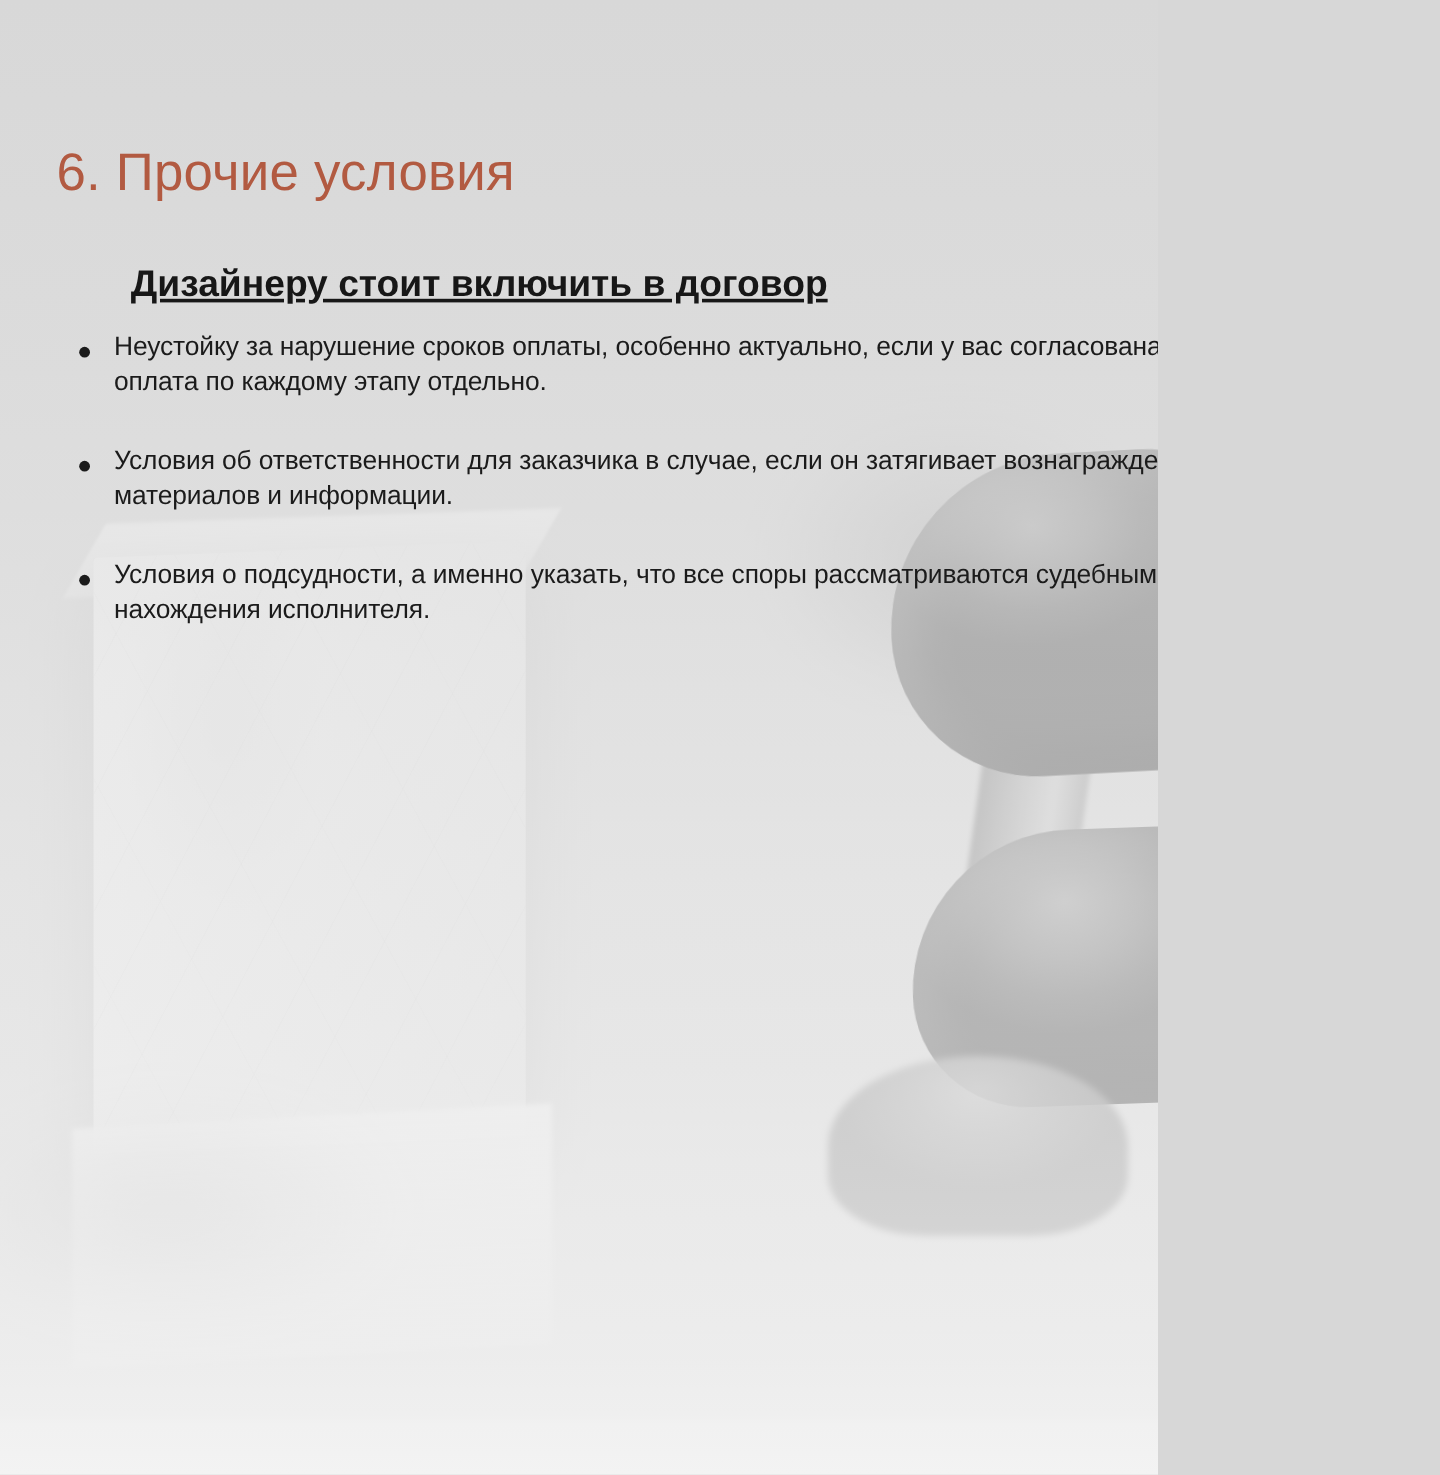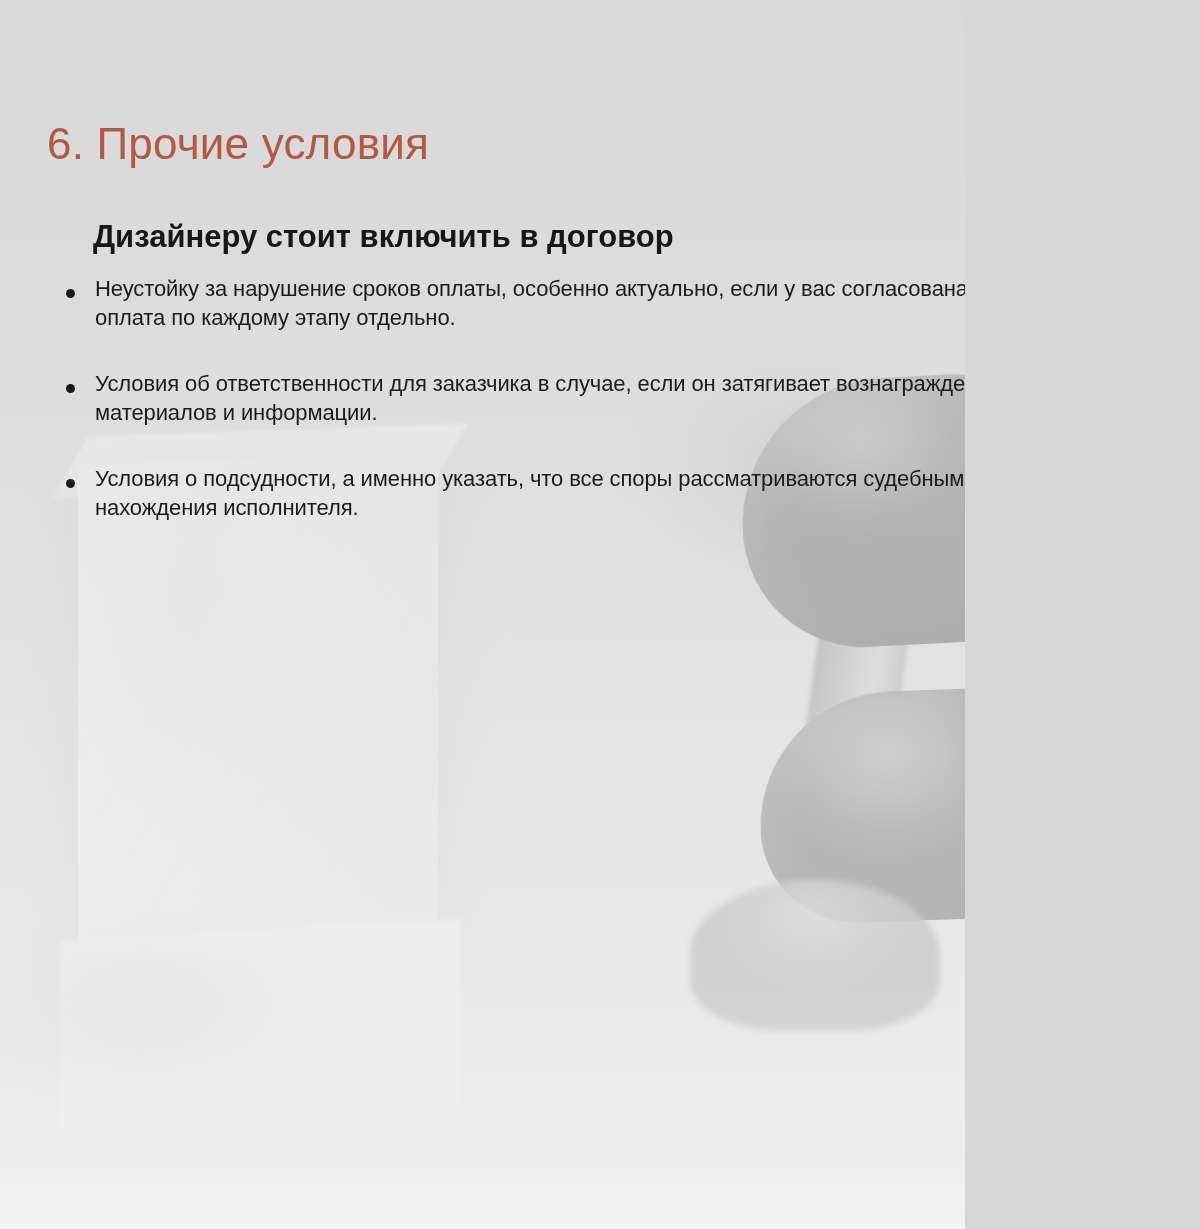--- a/index.html
+++ b/index.html
@@ -204,27 +204,28 @@
     font-size: 44px;
     font-weight: 400;
     letter-spacing: 0.2px;
     color: #b25a41;
     line-height: 1.06;
     white-space: nowrap;
   }
 
   .subtitle {
     position: absolute;
-    left: 93px;
+    left: 109px;
     top: 192px;
     font-size: 31px;
     font-weight: 700;
     color: #171717;
     line-height: 1.2;
     white-space: nowrap;
+    text-decoration: underline;
   }
 
   .bullet-list {
     position: absolute;
     left: 47px;
     top: 274px;
     width: 1112px;
     margin: 0;
     padding: 0;
     list-style: none;

